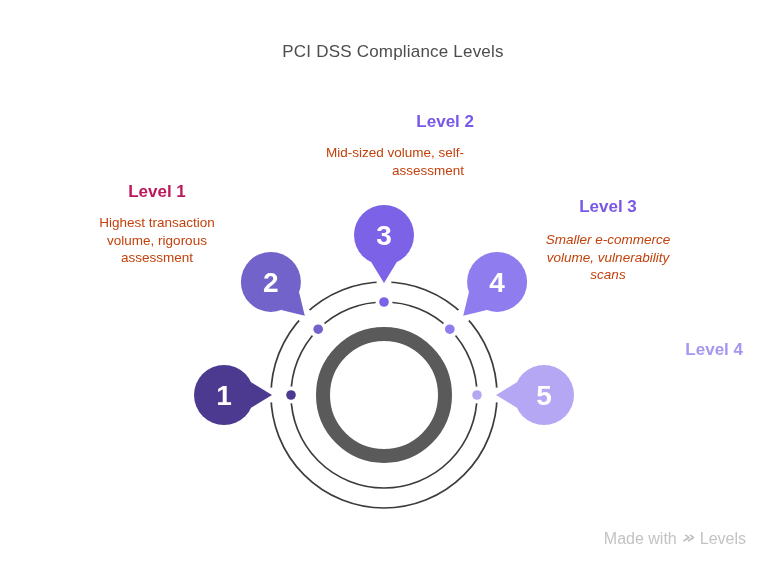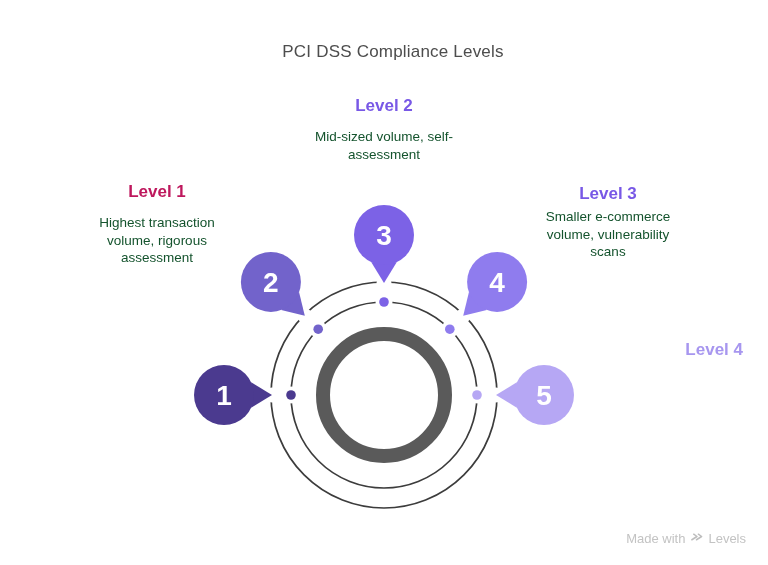--- a/index.html
+++ b/index.html
@@ -25,49 +25,49 @@
   .item-block { position: absolute; text-align: center; }
   .item-heading {
     font-weight: 700;
     font-size: 17px;
     line-height: 20px;
     margin: 0 auto;
   }
   .item-desc {
     font-size: 13.5px;
     line-height: 17.5px;
-    color: #14532d;
+    color: #c2410c;
     margin: 12px auto 0;
   }
   #item-1 { left: 30px;  top: 341px; width: 160px; }
   #item-1 .item-heading { width: 130px; }
   #item-1 .item-desc { width: 128px; margin-top: 16px; }
   #item-2 { left: 67px;  top: 182px; width: 180px; }
   #item-2 .item-desc { width: 150px; }
-  #item-3 { left: 294px; top: 96px; width: 180px; }
+  #item-3 { left: 294px; top: 112px; width: 180px; text-align: right; }
   #item-3 .item-desc { width: 160px; margin-top: 12px; }
-  #item-4 { left: 518px; top: 184px; width: 180px; }
-  #item-4 .item-desc { width: 160px; margin-top: 4px; }
+  #item-4 { left: 518px; top: 197px; width: 180px; }
+  #item-4 .item-desc { width: 160px; margin-top: 14px; font-style: italic; }
   #item-5 { left: 563px; top: 340px; width: 180px; text-align: right; }
   #item-5 .item-desc { width: 140px; margin-top: 10px; }
   .diagram-svg { position: absolute; left: 0; top: 0; }
   .bubble-number {
     font-family: "Liberation Sans", "DejaVu Sans", sans-serif;
     font-size: 28px;
     font-weight: 700;
     fill: #ffffff;
   }
   .footer {
     position: absolute;
     top: 530px;
     right: 22px;
     display: flex;
     align-items: center;
     gap: 5px;
-    font-size: 13px;
+    font-size: 16px;
     color: #C3C3C3;
     cursor: pointer;
   }
   .footer .napkin-icon { display: inline-block; }
 </style>
 </head>
 <body>
 
 <div class="canvas">
 

